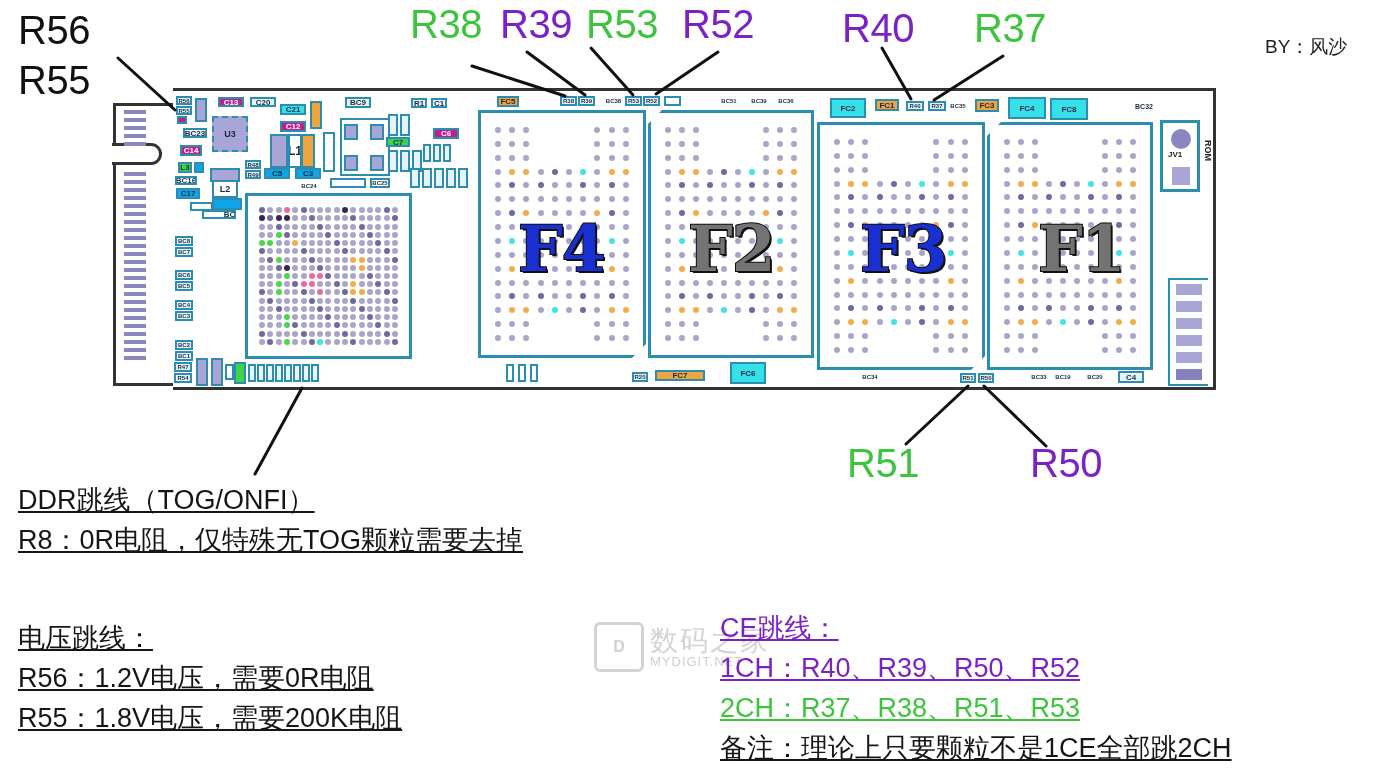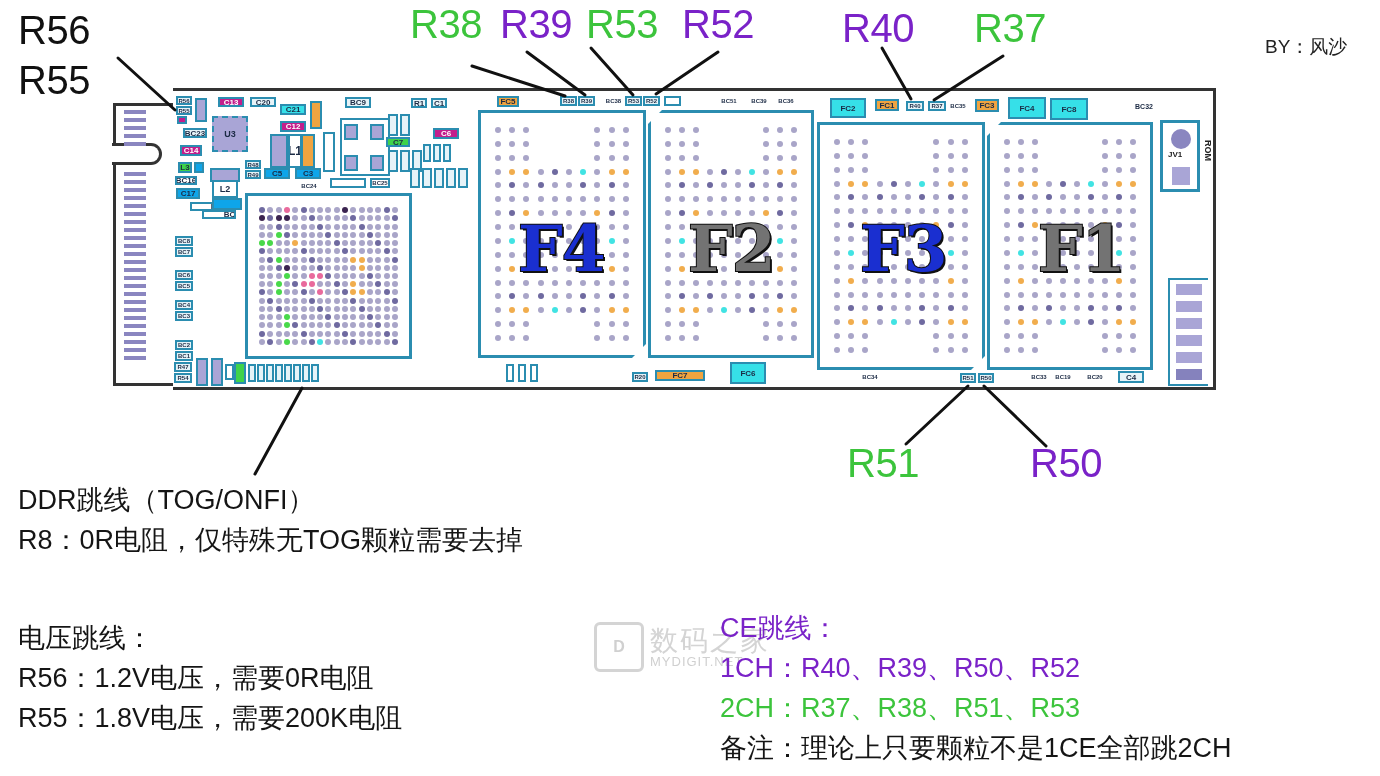--- a/index.html
+++ b/index.html
@@ -40,21 +40,21 @@
   .dot.p { background: #e96a9c; }
   .dot.k { background: #3b2450; }
   .dot.x { visibility: hidden; }
 
   .flashlabel { position: absolute; font-family: "DejaVu Serif", "Liberation Serif", serif; font-weight: bold; font-size: 63px; line-height: 1; -webkit-text-stroke: 2px #111; paint-order: stroke fill; text-shadow: 2px 2px 0 #111; letter-spacing: -1px; }
   .flash-blue { color: #1a2fd0; }
   .flash-red { color: #737373; }
 
   svg.lines { position: absolute; left: 0; top: 0; width: 1380px; height: 776px; pointer-events: none; }
 
-  .note { position: absolute; font-size: 27px; line-height: 40px; white-space: nowrap; color: #151515; }
+  .note { position: absolute; font-size: 27px; line-height: 40px; white-space: nowrap; color: #151515; text-decoration: underline; }
   .ce-title { color: #7a22c8; }
   .ce-1ch { color: #7a22c8; }
   .ce-2ch { color: #3cc43c; }
 
   .wm { position: absolute; left: 594px; top: 622px; display: flex; align-items: center; gap: 6px; color: #cfcfcf; }
   .wm-icon { width: 50px; height: 50px; border: 3px solid #d4d4d4; border-radius: 6px; display: flex; align-items: center; justify-content: center; font-size: 16px; font-weight: bold; color: #d0d0d0; }
   .wm-text { display: flex; flex-direction: column; line-height: 1; }
   .wm-cn { font-size: 28px; color: #d4d4d4; letter-spacing: 2px; }
   .wm-en { font-size: 13px; color: #d0d0d0; letter-spacing: 1px; }
 

